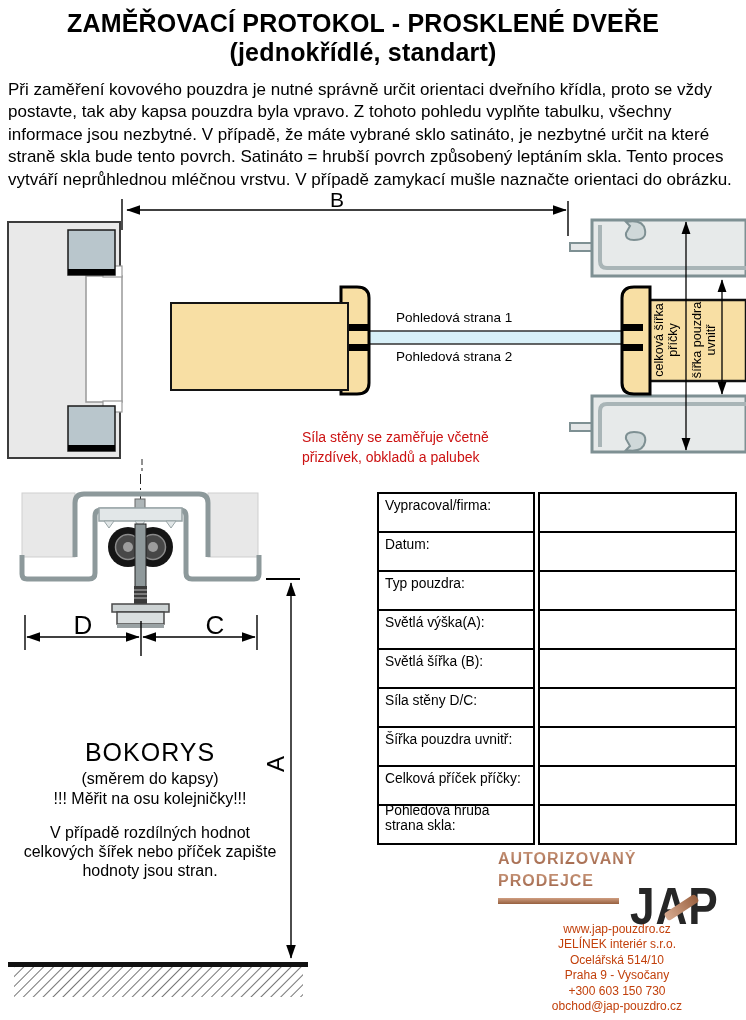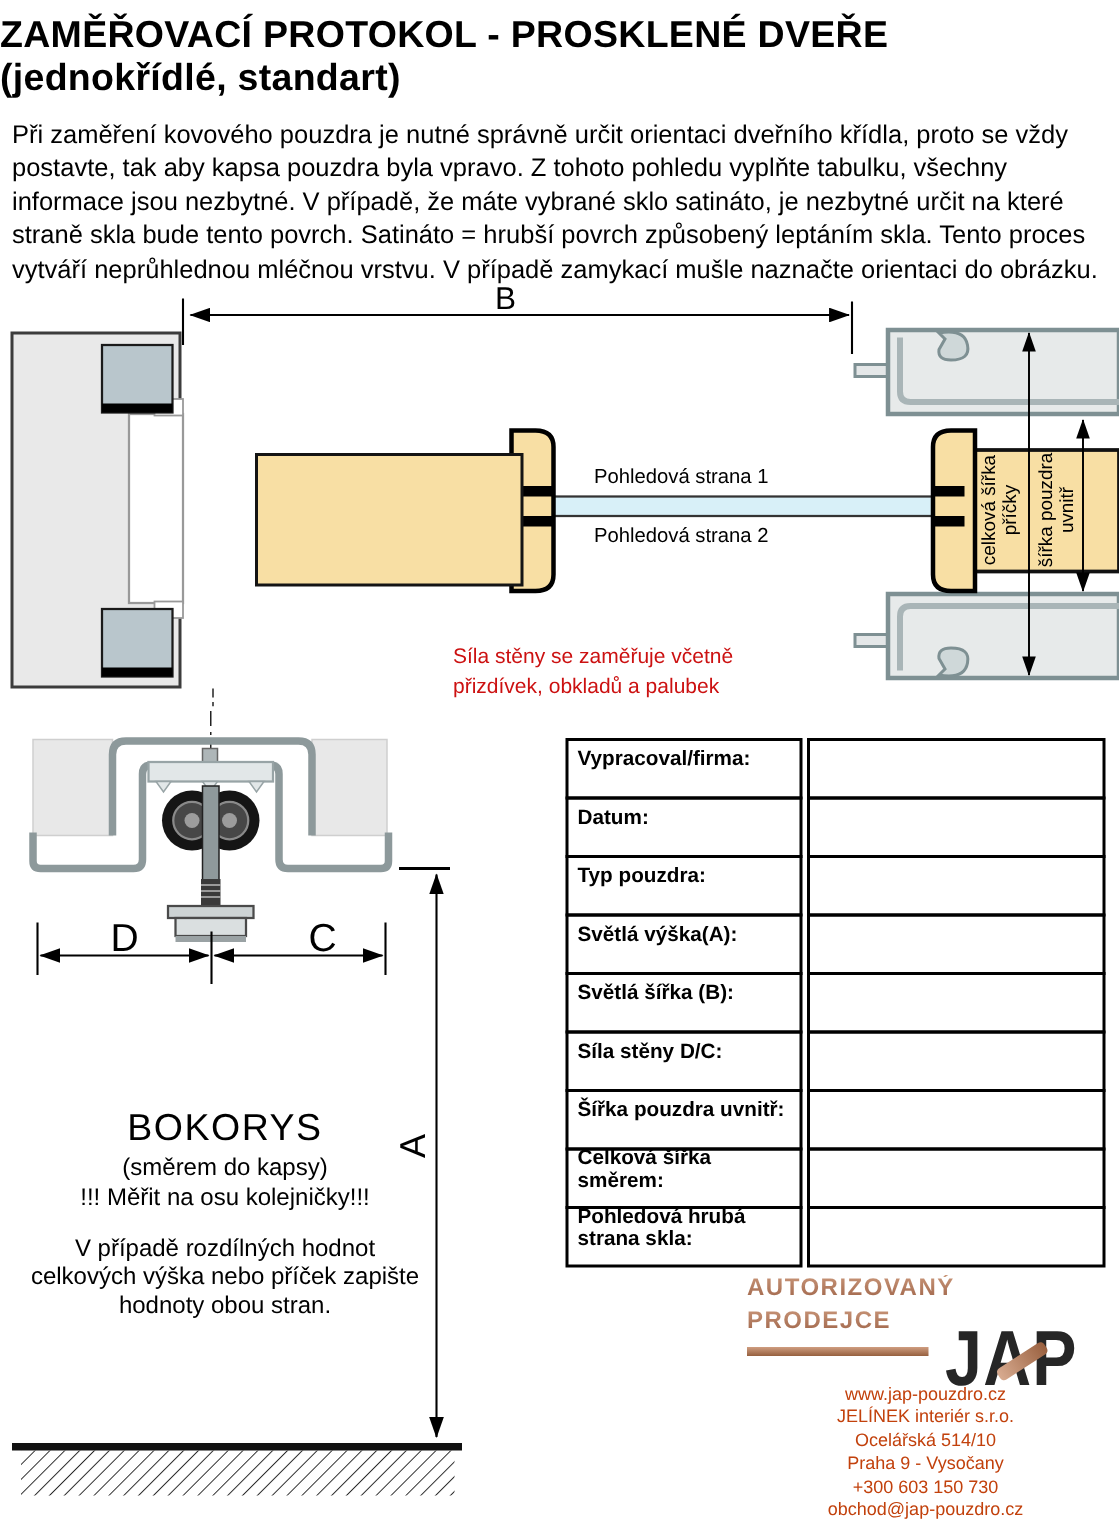--- a/index.html
+++ b/index.html
@@ -1,20 +1,20 @@
 <!DOCTYPE html>
 <html><head>
 <meta charset="utf-8">
 <style>
   html,body{margin:0;padding:0;background:#ffffff;}
   .page{position:relative;width:746px;height:1020px;background:#fff;overflow:hidden;
         font-family:"Liberation Sans",sans-serif;color:#000;}
   .abs{position:absolute;}
   
-  .title{left:0;top:9px;width:726px;text-align:left;font-weight:bold;
+  .title{left:0;top:9px;width:726px;text-align:center;font-weight:bold;
          font-size:25px;line-height:29px;letter-spacing:.2px;}
   .intro{left:8px;top:79px;width:734px;font-size:17px;line-height:22.4px;}
   
   .dimlabel{font-size:21px;text-align:center;}
   .sideLabel{font-size:13.5px;white-space:nowrap;}
   .rednote{color:#cc1111;font-size:14px;line-height:19.5px;white-space:nowrap;}
   .vlabel{width:96px;height:30px;font-size:12.6px;line-height:14px;text-align:center;
           transform:rotate(-90deg);}
   
   .bok{width:280px;text-align:center;}
@@ -22,21 +22,21 @@
   .bok .s{font-size:16px;line-height:20px;}
   .bok .note{font-size:16px;line-height:19px;margin:14px auto 0;width:262px;}
   .dimDC{font-size:26px;text-align:center;width:44px;}
   .dimA{font-size:24px;transform:rotate(-90deg);width:30px;text-align:center;}
   
   .ftable{left:377px;top:492px;width:360px;display:grid;
           grid-template-columns:158px 199px;column-gap:3px;}
   .fcell{box-sizing:border-box;height:41px;border:2px solid #000;margin-top:-2px;
          display:flex;align-items:center;}
   .fcell.first{margin-top:0;}
-  .flabel{font-weight:bold;font-size:13.8px;line-height:15.5px;padding:1px 2px 14px 6px;}
+  .flabel{font-weight:normal;font-size:13.8px;line-height:15.5px;padding:1px 2px 14px 6px;}
   
   .auth{left:498px;width:190px;font-size:16px;font-weight:bold;letter-spacing:1px;
         color:#b0765a;background:linear-gradient(180deg,#c99679,#9c6146);
         -webkit-background-clip:text;background-clip:text;-webkit-text-fill-color:transparent;}
   .authbar{left:498px;top:898px;width:121px;height:6px;
            background:linear-gradient(180deg,#cf9d80,#96603f);}
   .japlogo{left:630px;top:876px;font-size:52px;font-weight:800;letter-spacing:1px;
            color:#262626;transform:scaleX(.85);transform-origin:left top;}
   .swoosh{left:663px;top:903px;width:37px;height:9px;border-radius:3px;
           background:linear-gradient(90deg,#d8ab90,#99603f);transform:rotate(-33deg);}
@@ -191,39 +191,39 @@
   </svg>
 
   <div class="abs dimDC" style="left:61px;top:610px">D</div>
   <div class="abs dimDC" style="left:193px;top:610px">C</div>
   <div class="abs dimA" style="left:261px;top:750px">A</div>
 
   <div class="abs bok" style="left:10px;top:736px">
     <div class="h1">BOKORYS</div>
     <div class="s">(směrem do kapsy)</div>
     <div class="s">!!! Měřit na osu kolejničky!!!</div>
-    <div class="note">V případě rozdílných hodnot celkových výška nebo příček zapište hodnoty obou stran.</div>
+    <div class="note">V případě rozdílných hodnot celkových šířek nebo příček zapište hodnoty jsou stran.</div>
   </div>
 
   <div class="abs ftable">
     <div class="fcell flabel first">Vypracoval/firma:</div>
     <div class="fcell first"></div>
     <div class="fcell flabel">Datum:</div>
     <div class="fcell"></div>
     <div class="fcell flabel">Typ pouzdra:</div>
     <div class="fcell"></div>
     <div class="fcell flabel">Světlá výška(A):</div>
     <div class="fcell"></div>
     <div class="fcell flabel">Světlá šířka (B):</div>
     <div class="fcell"></div>
     <div class="fcell flabel">Síla stěny D/C:</div>
     <div class="fcell"></div>
     <div class="fcell flabel">Šířka pouzdra uvnitř:</div>
     <div class="fcell"></div>
-    <div class="fcell flabel">Celková šířka směrem:</div>
+    <div class="fcell flabel">Celková příček příčky:</div>
     <div class="fcell"></div>
     <div class="fcell flabel">Pohledová hrubá strana skla:</div>
     <div class="fcell"></div>
   </div>
 
   <div class="abs auth" style="top:850px">AUTORIZOVANÝ</div>
   <div class="abs auth" style="top:872px">PRODEJCE</div>
   <div class="abs authbar"></div>
   <div class="abs japlogo">JAP</div>
   <div class="abs swoosh"></div>

